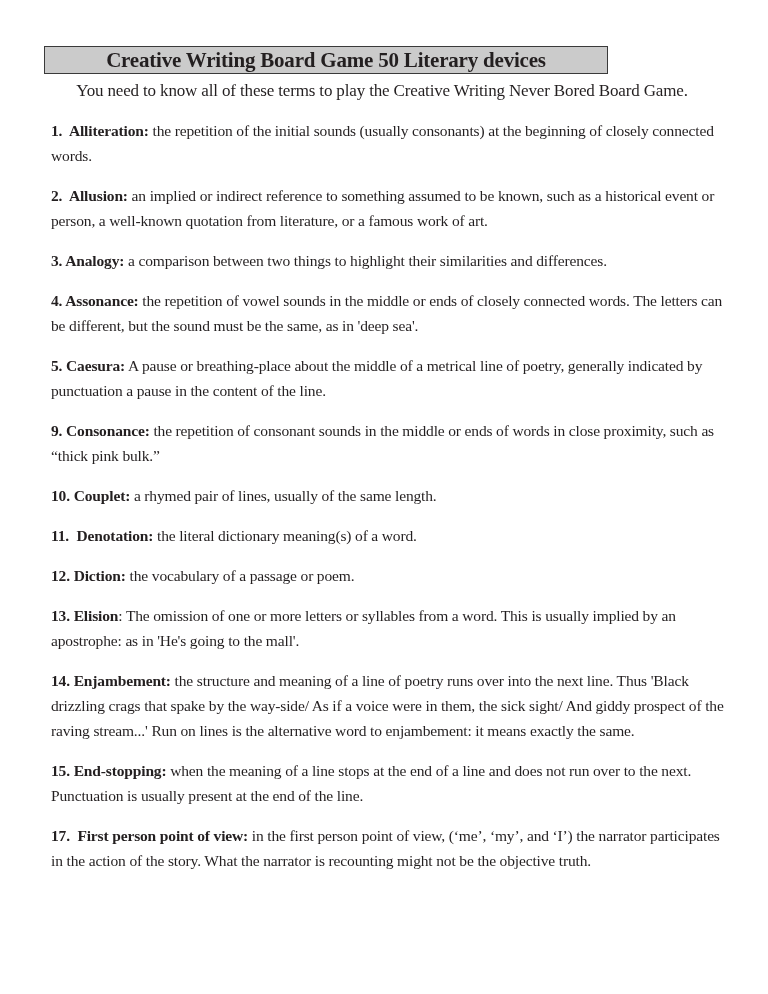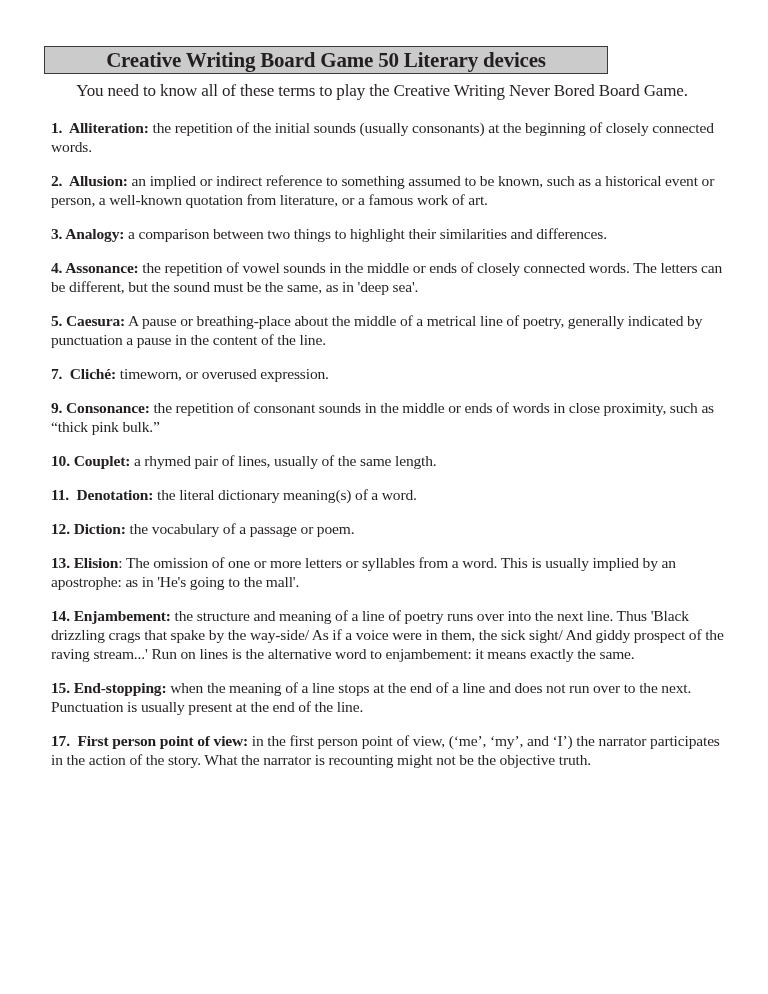--- a/index.html
+++ b/index.html
@@ -15,40 +15,39 @@
   }
   .title {
     font-weight: bold; font-size: 21px; letter-spacing: -0.2px; margin: 0;
   }
   .subtitle {
     position: absolute; left: 44px; top: 81px; width: 676px; text-align: center;
     font-size: 17px; letter-spacing: -0.15px; margin: 0;
   }
   .list { position: absolute; left: 51px; top: 118px; width: 680px; }
   .entry {
-    font-size: 15.5px; line-height: 19px; letter-spacing: -0.15px;
+    font-size: 15.5px; line-height: 25px; letter-spacing: -0.15px;
     margin: 0 0 15px 0;
   }
   .entry .num, .entry .term { font-weight: bold; }
 </style>
 </head>
 <body>
 
 <div class="title-box">
   <h1 class="title">Creative Writing Board Game 50 Literary devices</h1>
 </div>
 <p class="subtitle">You need to know all of these terms to play the Creative Writing Never Bored Board Game.</p>
 
 <div class="list" id="list">
     <p class="entry"><span class="num" style="white-space: pre;">1.  </span><span class="term">Alliteration:</span><span class="def"> the repetition of the initial sounds (usually consonants) at the beginning of closely connected words.</span></p>
     <p class="entry"><span class="num" style="white-space: pre;">2.  </span><span class="term">Allusion:</span><span class="def"> an implied or indirect reference to something assumed to be known, such as a historical event or person, a well-known quotation from literature, or a famous work of art.</span></p>
     <p class="entry"><span class="num" style="white-space: pre;">3. </span><span class="term">Analogy:</span><span class="def"> a comparison between two things to highlight their similarities and differences.</span></p>
     <p class="entry"><span class="num" style="white-space: pre;">4. </span><span class="term">Assonance:</span><span class="def"> the repetition of vowel sounds in the middle or ends of closely connected words. The letters can be different, but the sound must be the same, as in 'deep sea'.</span></p>
     <p class="entry"><span class="num" style="white-space: pre;">5. </span><span class="term">Caesura:</span><span class="def"> A pause or breathing-place about the middle of a metrical line of poetry, generally indicated by punctuation a pause in the content of the line.</span></p>
-    <p class="entry"><span class="num" style="white-space: pre;">7.  </span><span class="term">Cliché:</span><span class="def"> timeworn, or overused expression.</span></p>
     <p class="entry"><span class="num" style="white-space: pre;">9. </span><span class="term">Consonance:</span><span class="def"> the repetition of consonant sounds in the middle or ends of words in close proximity, such as “thick pink bulk.”</span></p>
     <p class="entry"><span class="num" style="white-space: pre;">10. </span><span class="term">Couplet:</span><span class="def"> a rhymed pair of lines, usually of the same length.</span></p>
     <p class="entry"><span class="num" style="white-space: pre;">11.  </span><span class="term">Denotation:</span><span class="def"> the literal dictionary meaning(s) of a word.</span></p>
     <p class="entry"><span class="num" style="white-space: pre;">12. </span><span class="term">Diction:</span><span class="def"> the vocabulary of a passage or poem.</span></p>
     <p class="entry"><span class="num" style="white-space: pre;">13. </span><span class="term">Elision</span><span class="def">: The omission of one or more letters or syllables from a word. This is usually implied by an apostrophe: as in 'He's going to the mall'.</span></p>
     <p class="entry"><span class="num" style="white-space: pre;">14. </span><span class="term">Enjambement:</span><span class="def"> the structure and meaning of a line of poetry runs over into the next line. Thus 'Black drizzling crags that spake by the way-side/ As if a voice were in them, the sick sight/ And giddy prospect of the raving stream...' Run on lines is the alternative word to enjambement: it means exactly the same.</span></p>
     <p class="entry"><span class="num" style="white-space: pre;">15. </span><span class="term">End-stopping:</span><span class="def"> when the meaning of a line stops at the end of a line and does not run over to the next. Punctuation is usually present at the end of the line.</span></p>
     <p class="entry"><span class="num" style="white-space: pre;">17.  </span><span class="term">First person point of view:</span><span class="def"> in the first person point of view, (‘me’, ‘my’, and ‘I’) the narrator participates in the action of the story. What the narrator is recounting might not be the objective truth.</span></p>
   </div>
 

